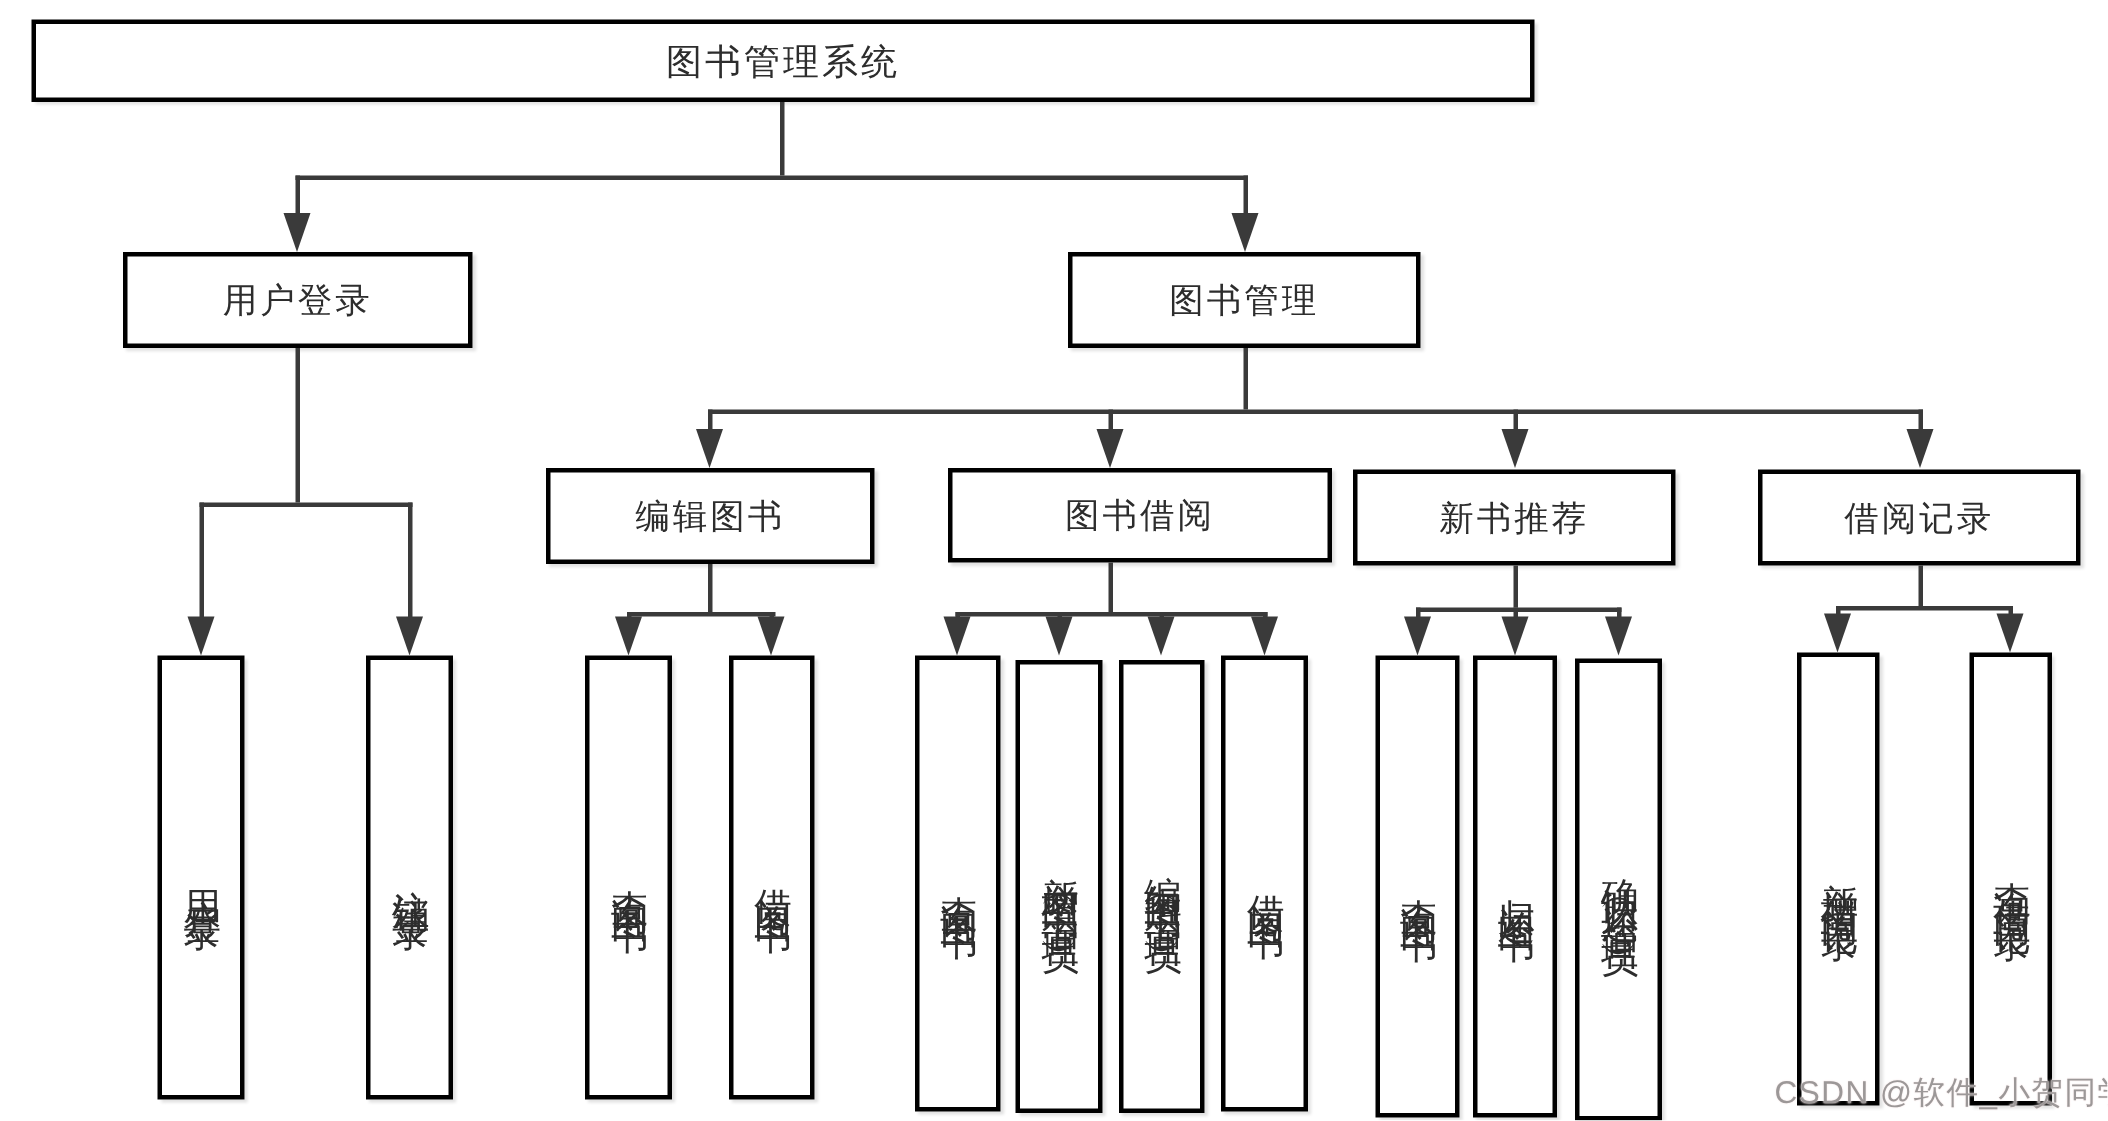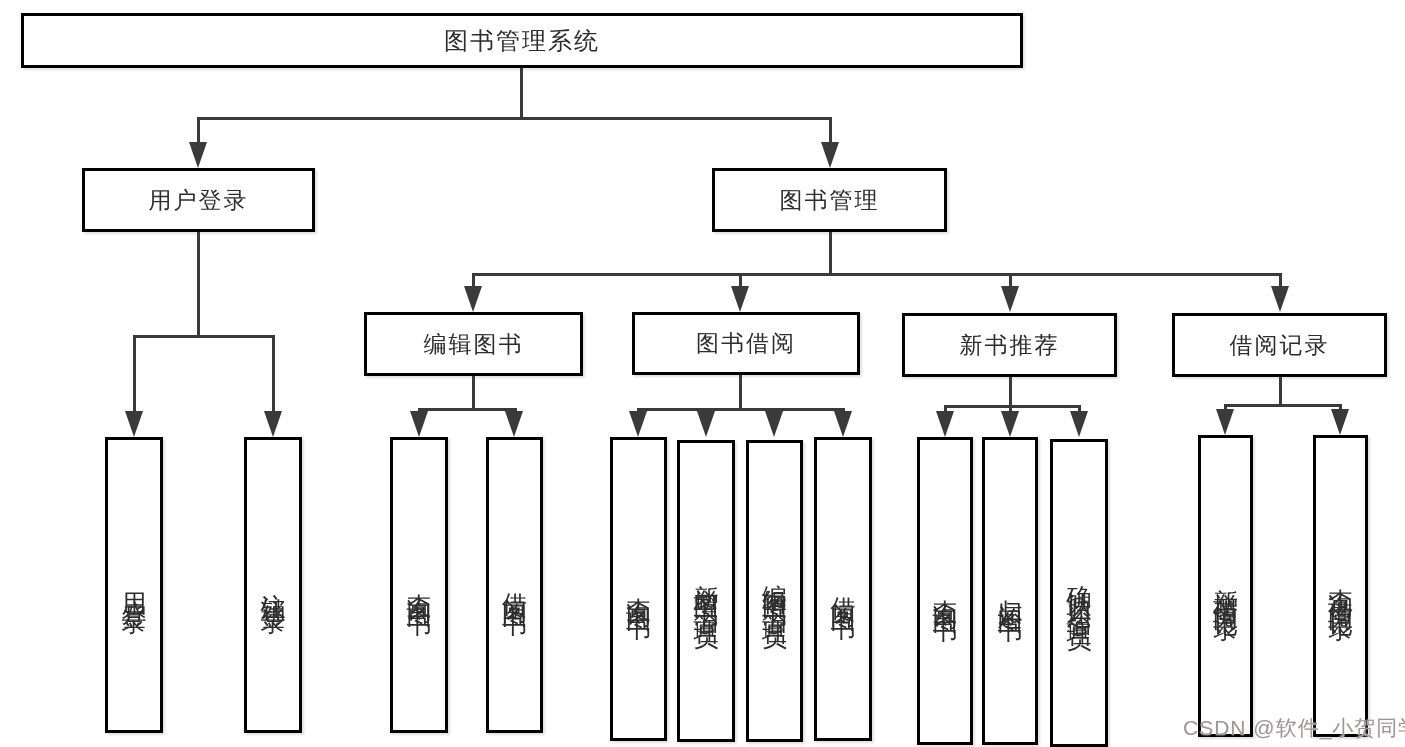--- a/index.html
+++ b/index.html
@@ -67,21 +67,21 @@
   <div class="vline" style="left:739px;top:273px;height:17px;"></div>
   <div class="arrow" style="left:731px;top:286px;"></div>
   <div class="vline" style="left:1009px;top:273px;height:17px;"></div>
   <div class="arrow" style="left:1001px;top:286px;"></div>
   <div class="vline" style="left:1279px;top:273px;height:17px;"></div>
   <div class="arrow" style="left:1271px;top:286px;"></div>
 
   <div class="box hnode" style="left:364px;top:312px;width:219px;height:64px;">
     <span>编辑图书</span>
   </div>
-  <div class="box hnode" style="left:632px;top:312px;width:228px;height:63px;">
+  <div class="box hnode" style="left:632px;top:312px;width:256px;height:63px;">
     <span>图书借阅</span>
   </div>
   <div class="box hnode" style="left:902px;top:313px;width:215px;height:64px;">
     <span>新书推荐</span>
   </div>
   <div class="box hnode" style="left:1172px;top:313px;width:215px;height:64px;align-items:center;">
     <span>借阅记录</span>
   </div>
 
   <div class="vline" style="left:472px;top:376px;height:32px;"></div>

